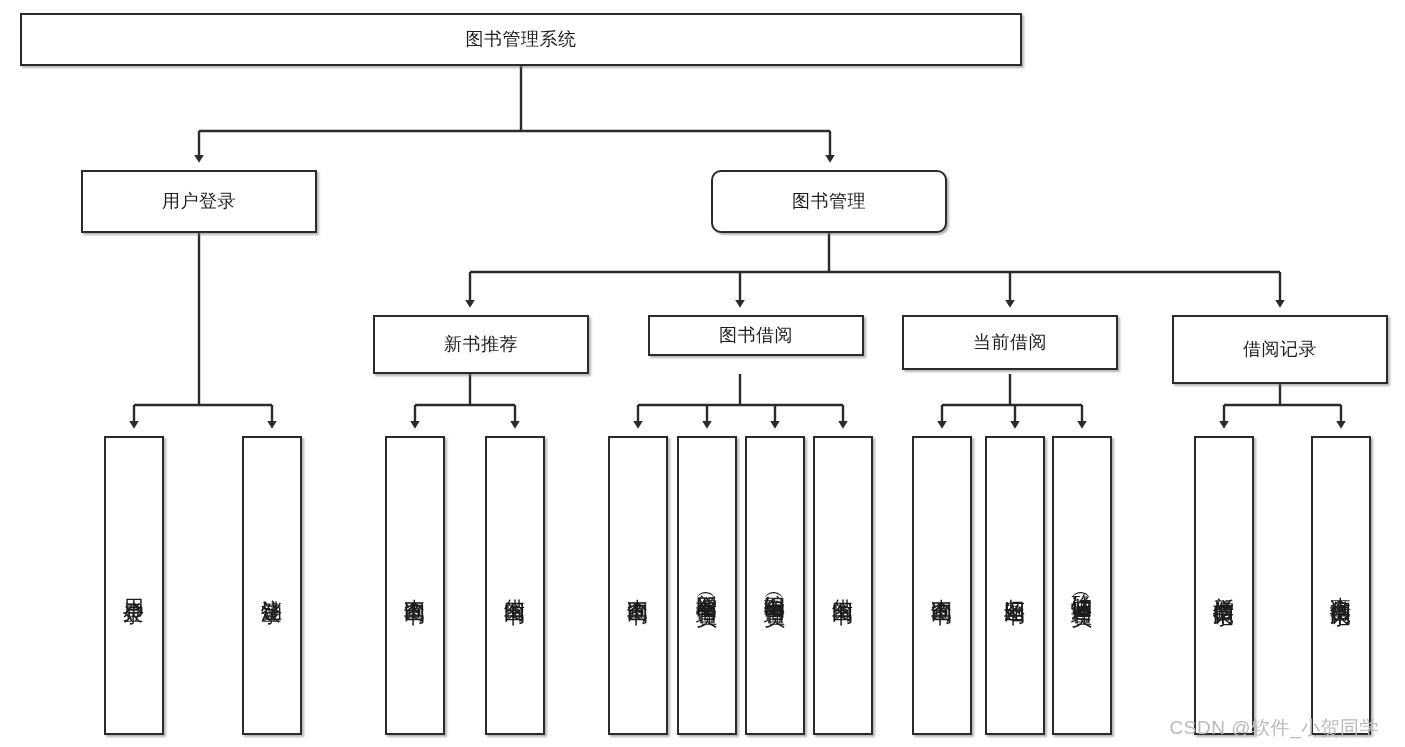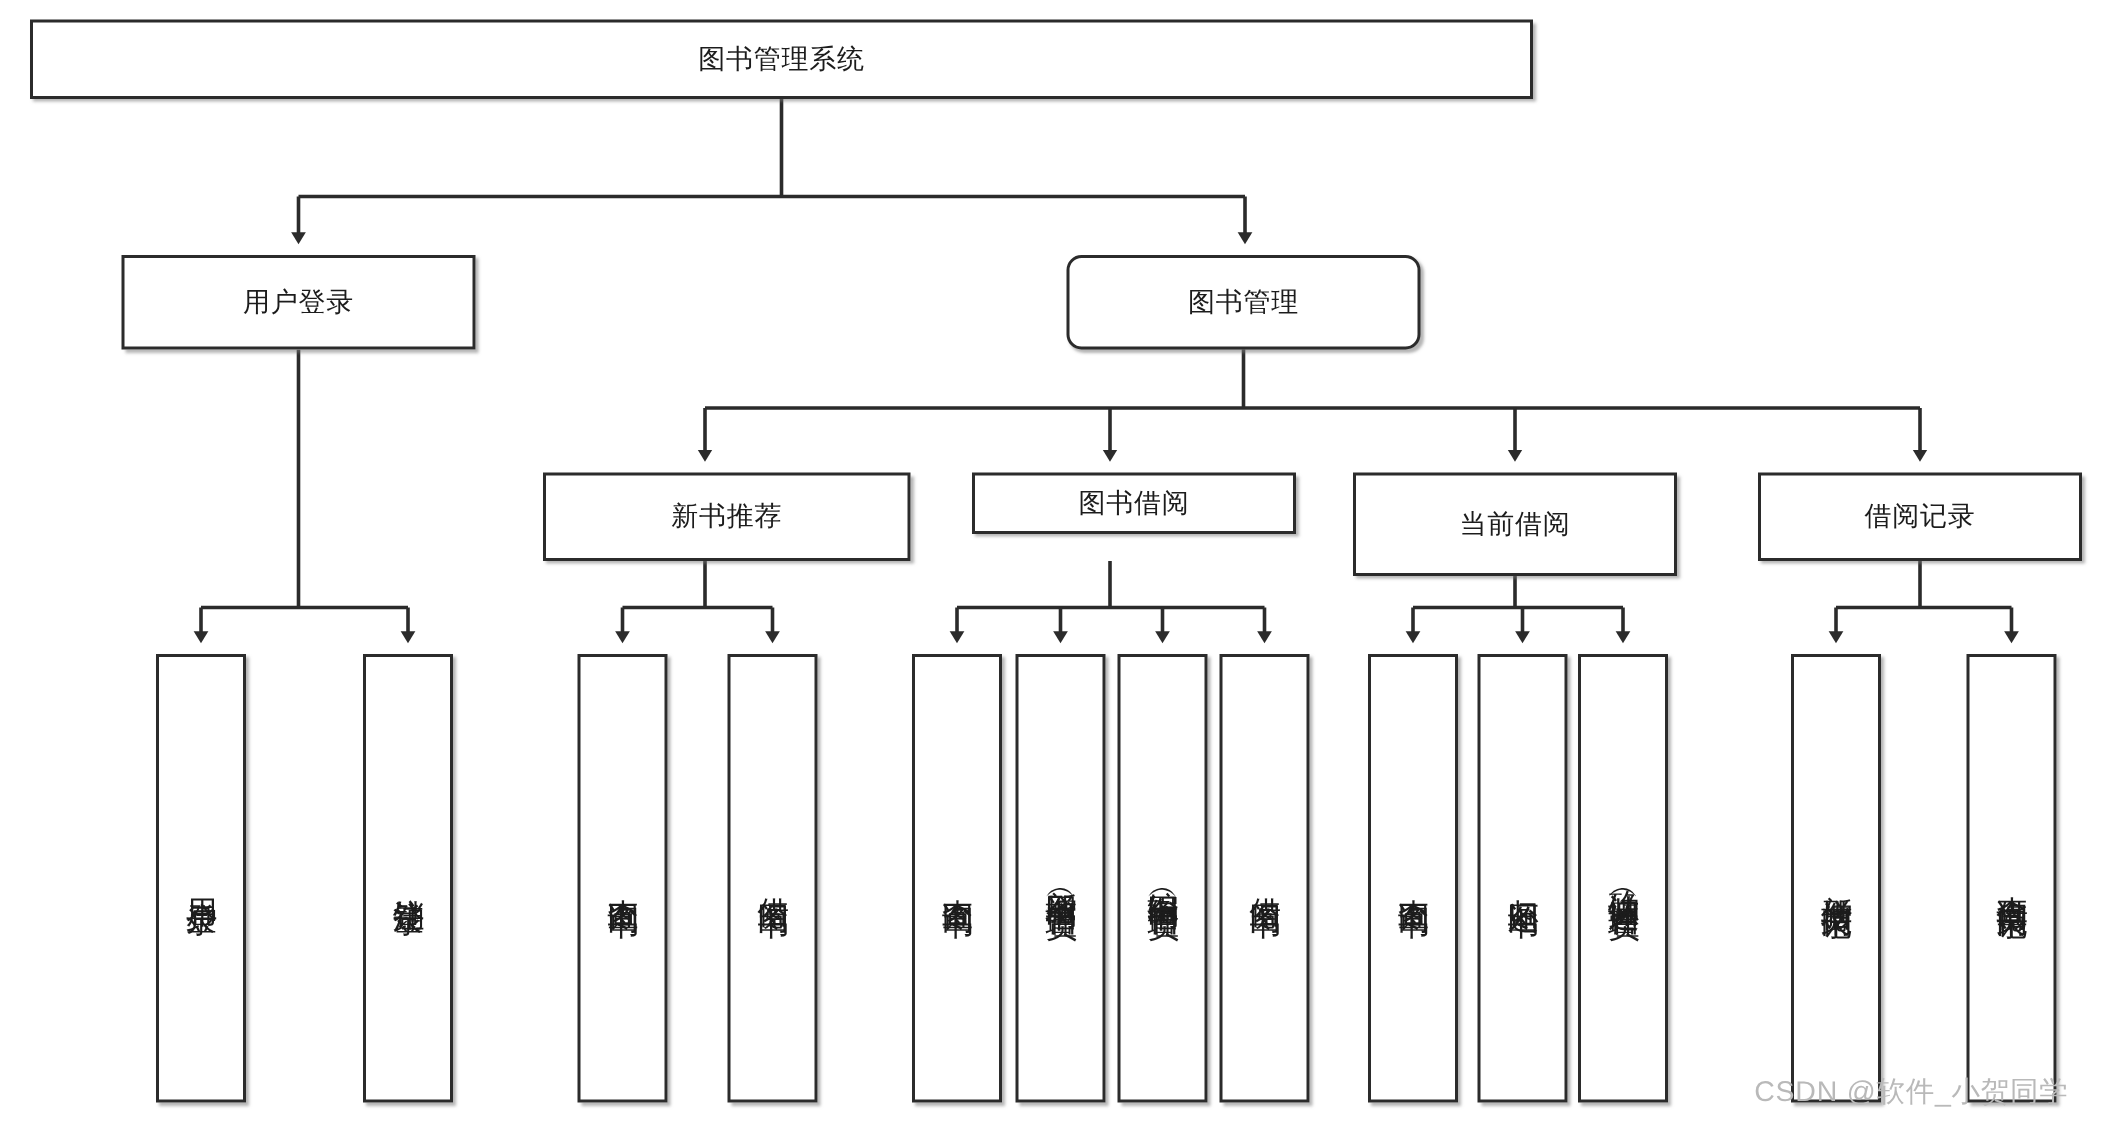--- a/index.html
+++ b/index.html
@@ -127,30 +127,30 @@
     <span class="label">图书管理系统</span>
   </div>
 
   <div class="node" style="left:81px; top:170px; width:236px; height:63px;">
     <span class="label">用户登录</span>
   </div>
   <div class="node" style="left:711px; top:170px; width:236px; height:63px;border-radius:10px;">
     <span class="label">图书管理</span>
   </div>
 
-  <div class="node" style="left:362px; top:315px; width:245px; height:59px;justify-content:center;">
+  <div class="node" style="left:373px; top:315px; width:216px; height:59px;justify-content:center;">
     <span class="label">新书推荐</span>
   </div>
   <div class="node" style="left:648px; top:315px; width:216px; height:41px;">
     <span class="label">图书借阅</span>
   </div>
-  <div class="node" style="left:902px; top:315px; width:216px; height:69px;">
+  <div class="node" style="left:902px; top:315px; width:216px; height:55px;">
     <span class="label">当前借阅</span>
   </div>
-  <div class="node" style="left:1172px; top:315px; width:216px; height:59px;">
+  <div class="node" style="left:1172px; top:315px; width:216px; height:69px;">
     <span class="label">借阅记录</span>
   </div>
 
   <div class="node vertical" style="left:104px; top:436px; width:60px; height:299px;">
     <span class="label">用户登录</span>
   </div>
   <div class="node vertical" style="left:242px; top:436px; width:60px; height:299px;">
     <span class="label">注销登录</span>
   </div>
   <div class="node vertical" style="left:385px; top:436px; width:60px; height:299px;">

